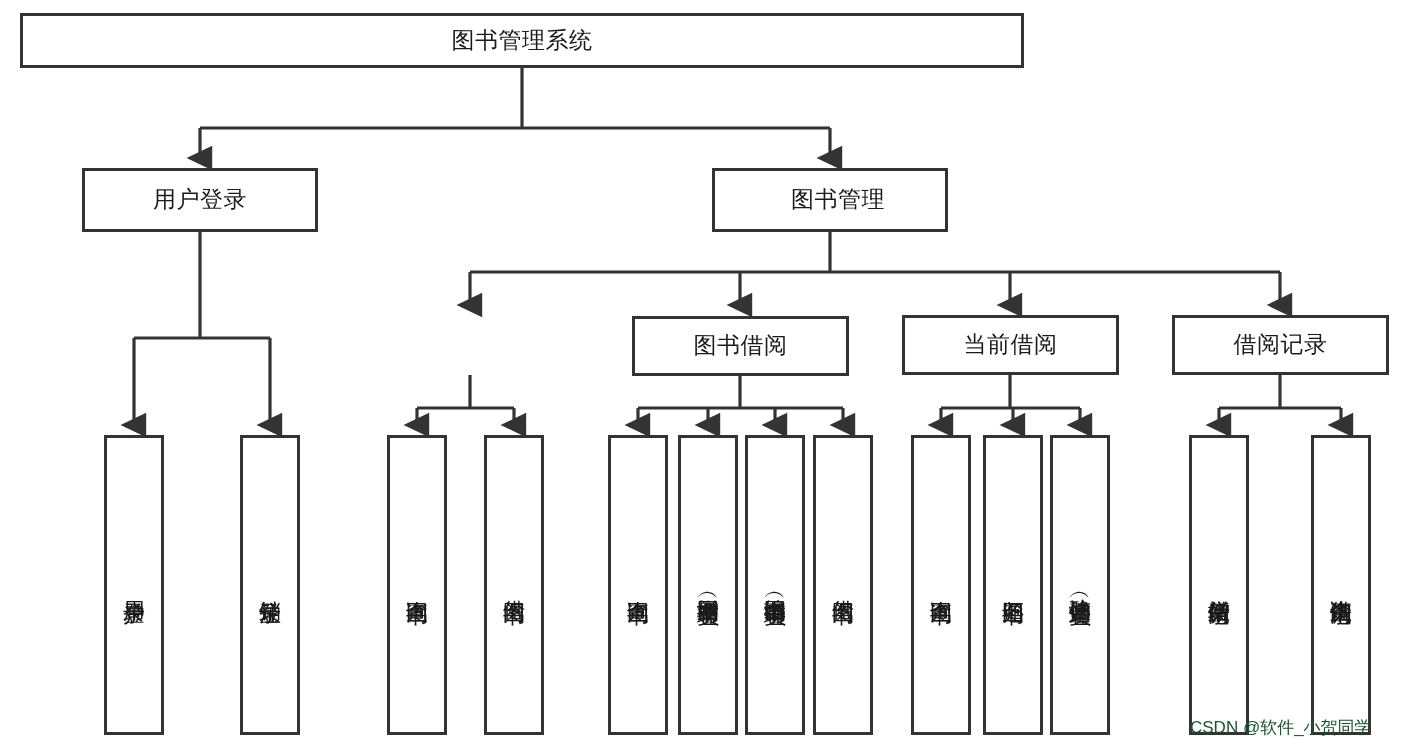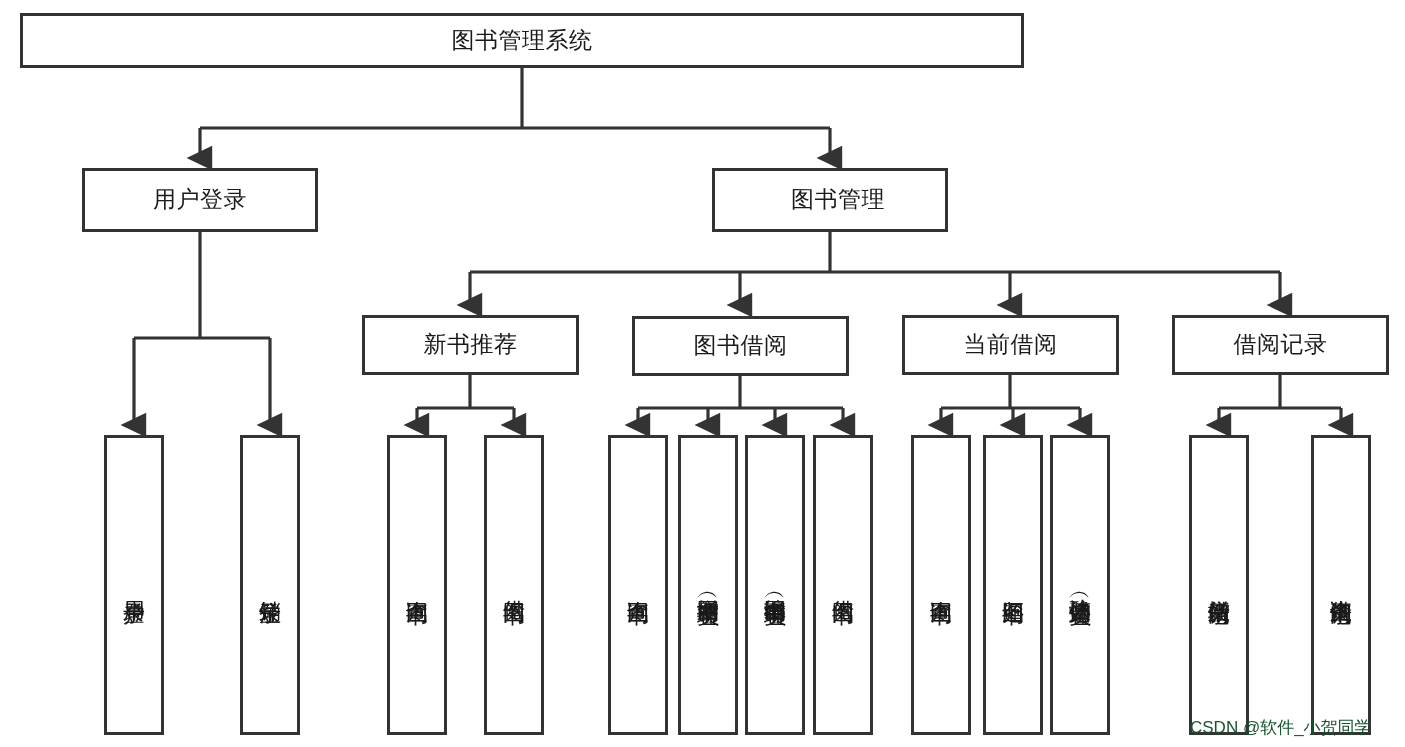--- a/index.html
+++ b/index.html
@@ -136,23 +136,20 @@
     <span class="node-label-h">图书管理系统</span>
   </div>
 
   <div class="node-box" style="left:82px; top:168px; width:236px; height:64px;">
     <span class="node-label-h">用户登录</span>
   </div>
   <div class="node-box" style="left:712px; top:168px; width:236px; height:64px;padding-left:16px;">
     <span class="node-label-h">图书管理</span>
   </div>
 
-  <div class="node-box" style="left:362px; top:315px; width:217px; height:60px;">
-    <span class="node-label-h">新书推荐</span>
-  </div>
   <div class="node-box" style="left:632px; top:316px; width:217px; height:60px;">
     <span class="node-label-h">图书借阅</span>
   </div>
   <div class="node-box" style="left:1172px; top:315px; width:217px; height:60px;">
     <span class="node-label-h">借阅记录</span>
   </div>
   <div class="node-box" style="left:902px; top:315px; width:217px; height:60px;">
     <span class="node-label-h">当前借阅</span>
   </div>
 

